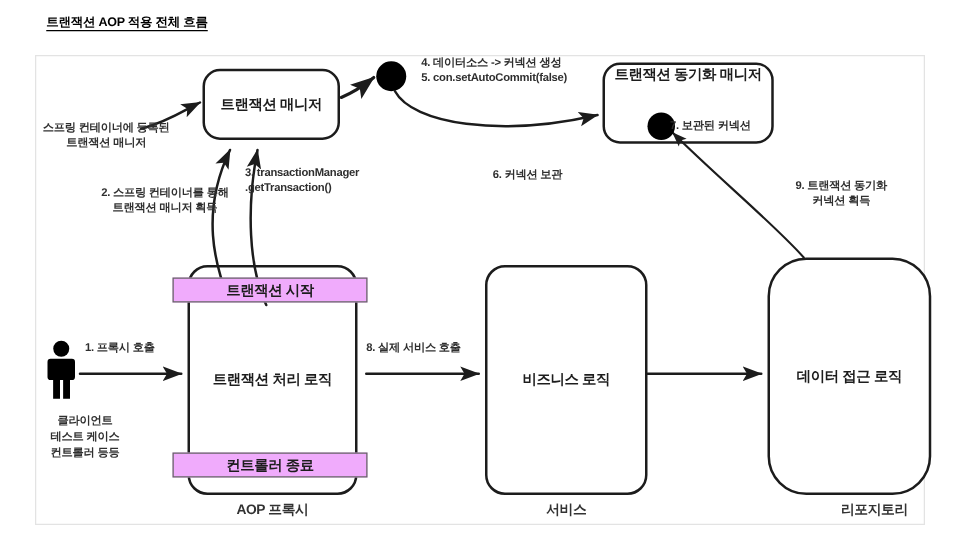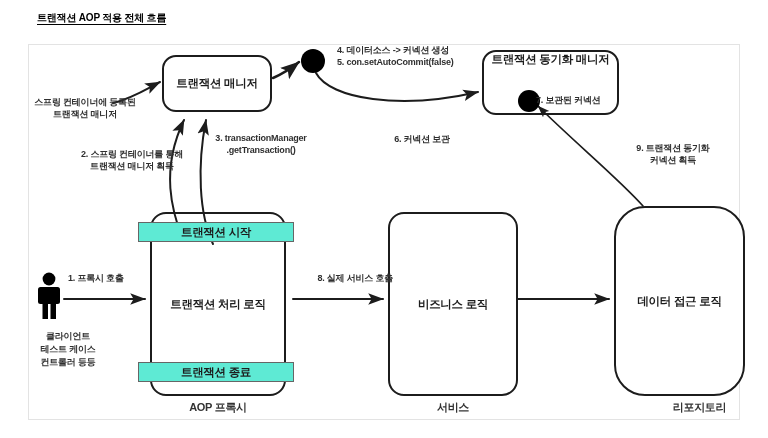--- a/index.html
+++ b/index.html
@@ -83,21 +83,21 @@
     transform: translateY(-50%);
     font-size: 11.5px;
     font-weight: bold;
     letter-spacing: -0.3px;
   }
 
   
   .advice-bar {
     position: absolute;
     box-sizing: border-box;
-    background: #5eead4;
+    background: #f0abfc;
     border: 1px solid #666666;
     display: flex;
     align-items: center;
     justify-content: center;
     font-size: 11.5px;
     font-weight: bold;
     color: #1d1d1d;
     letter-spacing: -0.3px;
     z-index: 6;
     text-align: center;
@@ -130,27 +130,27 @@
     font-weight: bold;
     color: #2f2f2f;
     letter-spacing: -0.2px;
     line-height: 12px;
     white-space: pre-line;
     z-index: 8;
   }
 
   #ann-spring-registered { left: 22px;  top: 96px;  width: 126px; text-align: center; }
   #ann-step2            { left: 66px;  top: 148px; width: 132px; text-align: center; }
-  #ann-step3            { left: 196px; top: 132px; width: 130px; text-align: center; }
+  #ann-step3            { left: 196px; top: 132px; width: 130px; text-align: left; }
   #ann-step4-5          { left: 337px; top: 44px;  width: 180px; text-align: left; }
   #ann-step6            { left: 370px; top: 95px;  width: 104px; text-align: center; margin-top: 38px; }
   #ann-step7            { left: 536px; top: 94px;  width: 92px;  text-align: left; }
   #ann-step9            { left: 612px; top: 142px; width: 122px; text-align: center; }
   #ann-step1            { left: 68px;  top: 272px; width: 90px;  text-align: left; }
-  #ann-step8            { left: 293px; top: 272px; width: 100px; text-align: right; }
+  #ann-step8            { left: 293px; top: 272px; width: 100px; text-align: left; }
   #ann-client           { left: 18px;  top: 330px; width: 100px; text-align: center; line-height: 13px; }
 
   
   .group-caption {
     position: absolute;
     font-size: 11px;
     font-weight: bold;
     color: #333333;
     letter-spacing: -0.3px;
     text-align: center;
@@ -218,21 +218,21 @@
 </div>
 
 <div class="node tall" id="node-repository">
   <span class="node-label-center">데이터 접근 로직</span>
 </div>
 
 <div class="advice-bar" id="advice-begin">
   <span>트랜잭션 시작</span>
 </div>
 <div class="advice-bar" id="advice-end">
-  <span>트랜잭션 종료</span>
+  <span>컨트롤러 종료</span>
 </div>
 
 <div class="dot" id="dot-connection"></div>
 <div class="dot" id="dot-stored-connection"></div>
 
 <svg id="actor" viewBox="0 0 30 48">
   <circle cx="15" cy="7" r="6.4" fill="#000000"></circle>
   <rect x="4" y="15" width="22" height="17" rx="2.5" fill="#000000"></rect>
   <rect x="8.5" y="31" width="5.5" height="16" fill="#000000"></rect>
   <rect x="16.5" y="31" width="5.5" height="16" fill="#000000"></rect>

